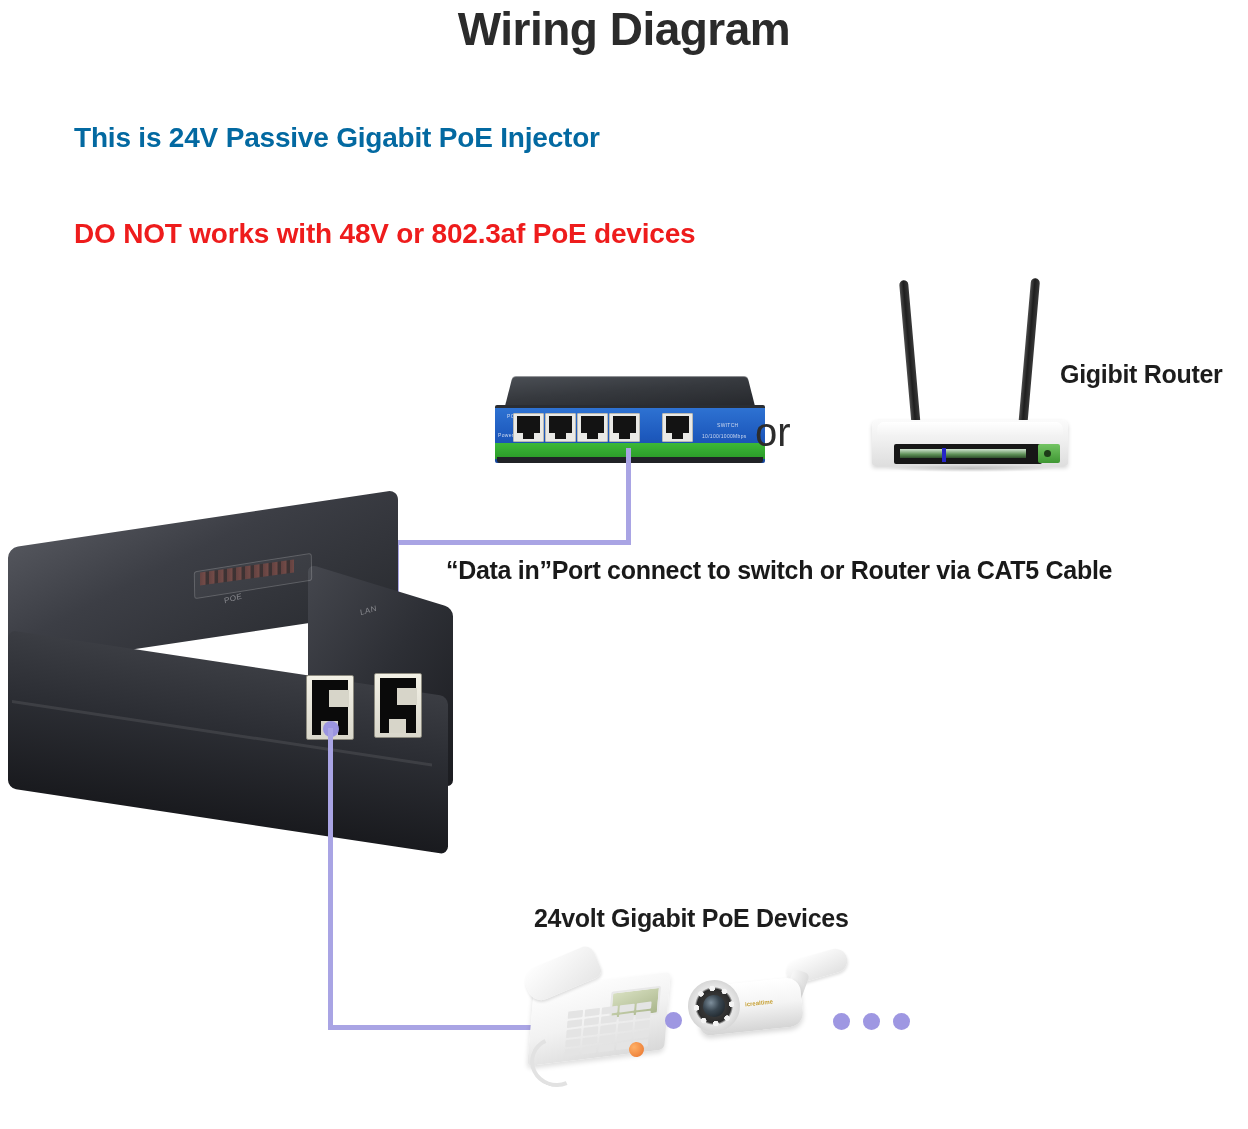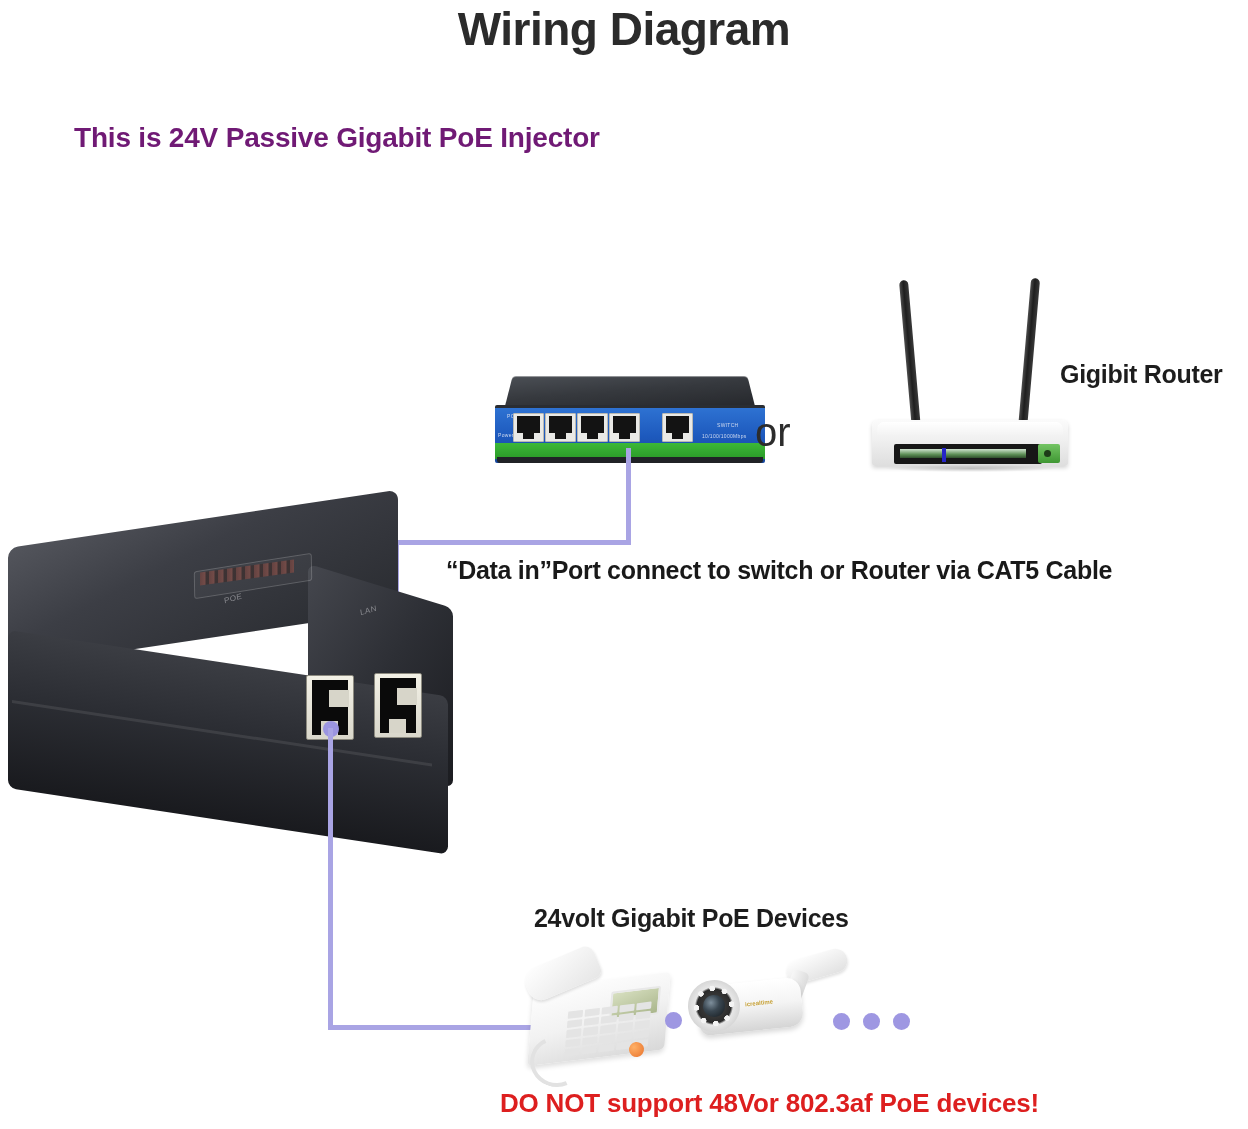--- a/index.html
+++ b/index.html
@@ -29,21 +29,21 @@
     font-weight: 700;
     letter-spacing: -0.5px;
     color: #2b2b2b;
   }
   .note-line {
     position: absolute;
     font-size: 28px;
     font-weight: 700;
     letter-spacing: -0.2px;
     white-space: nowrap;
-    color: #701a75;
+    color: #0369a1;
   }
   .note-line.red { color: #ee1c1c; }
   .dev-label {
     position: absolute;
     font-size: 25px;
     font-weight: 700;
     letter-spacing: -0.3px;
     white-space: nowrap;
     color: #1d1d1d;
   }
@@ -464,20 +464,21 @@
   }
 </style>
 </head>
 <body>
 
 <div id="page">
 
   <div class="title">Wiring Diagram</div>
 
   <div class="note-line" style="left:74px; top:122px;">This is 24V Passive Gigabit PoE Injector</div>
+  <div class="note-line red" style="left:74px; top:218px;">DO NOT works with 48V or 802.3af PoE devices</div>
 
 
   <div class="switch">
     <div class="sw-top"></div>
     <div class="sw-face">
       <div class="sw-text" style="left:12px; top:5px;">POE  1  2  3  4</div>
       <div class="sw-text" style="left:176px; top:5px;">Link</div>
       <div class="sw-text" style="left:3px; top:24px;">Power</div>
       <div class="sw-text" style="left:222px; top:14px;">SWITCH</div>
       <div class="sw-text" style="left:207px; top:25px;">10/100/1000Mbps</div>
@@ -588,15 +589,14 @@
   <div class="camera">
     <div class="cam-mount"></div>
     <div class="cam-arm"></div>
     <div class="cam-barrel"></div>
     <div class="cam-ring"></div>
     <div class="cam-leds"></div>
     <div class="cam-lens"></div>
     <div class="cam-brand">icrealtime</div>
   </div>
 
-  <div class="bottom-warning" style="left:500px; top:1088px;">DO NOT support 48Vor 802.3af PoE devices!</div>
 
 </div>
 
 </body></html>

